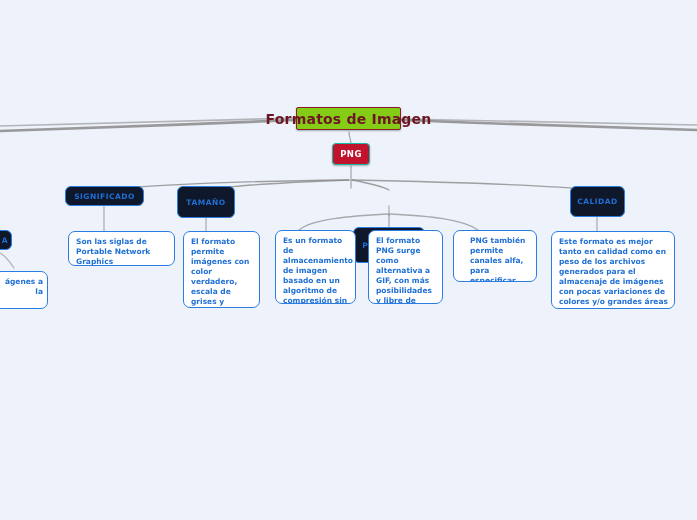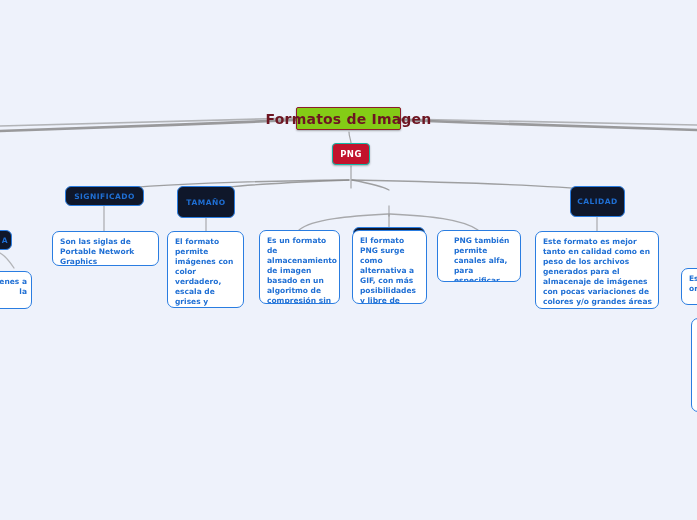--- a/index.html
+++ b/index.html
@@ -85,20 +85,21 @@
     background: #ffffff;
     border: 1.4px solid #2a7de1;
     border-radius: 7px;
     color: #1f6fd4;
     font-size: 7.5px;
     font-weight: bold;
     line-height: 1.33;
     padding: 5px 6px 5px 7px;
     text-align: left;
     overflow: hidden;
+    margin-left: 16px;
   }
   .leaf-node.empty { }
 
   
 </style>
 </head>
 <body>
 
 <div id="canvas">
 

